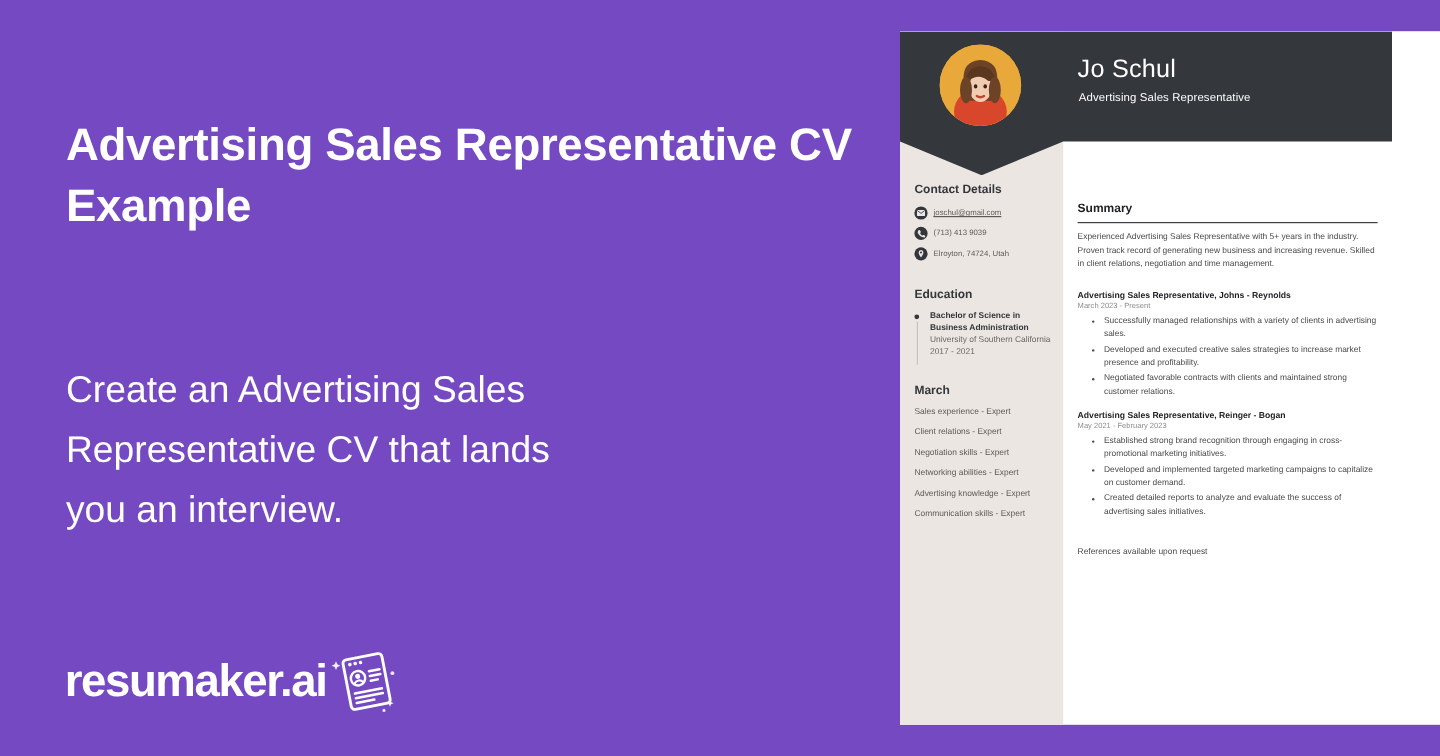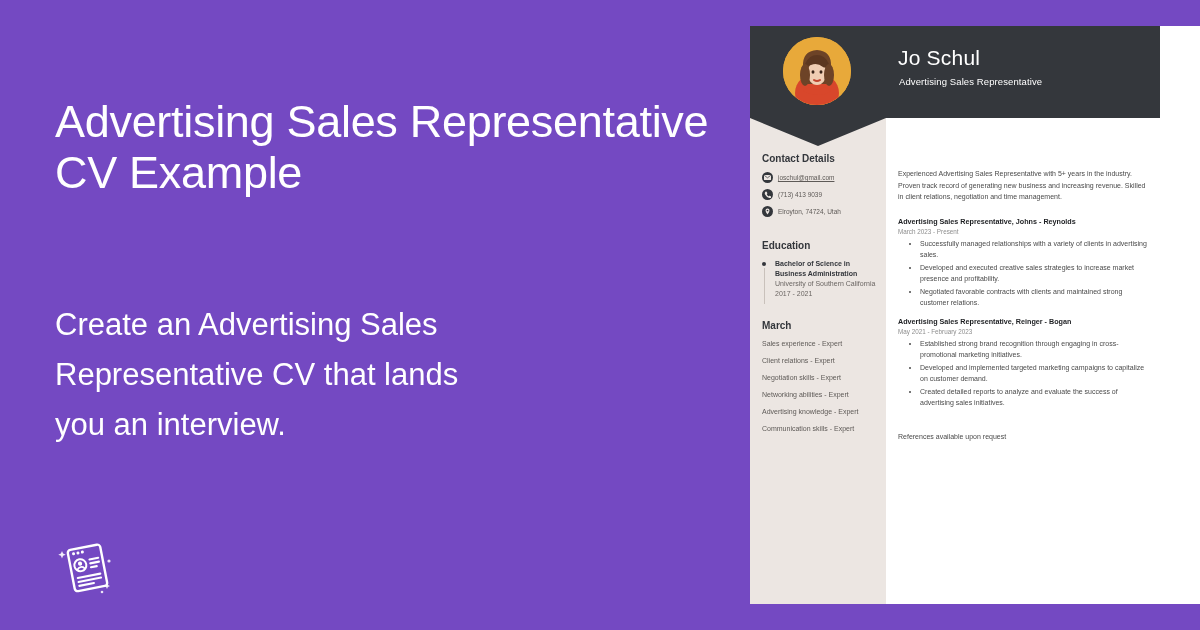--- a/index.html
+++ b/index.html
@@ -27,23 +27,23 @@
     top: 0;
     width: 750px;
     height: 630px;
   }
   .promo-title {
     position: absolute;
     left: 55px;
     top: 96px;
     width: 660px;
     color: #ffffff;
-    font-size: 45px;
+    font-size: 38px;
     line-height: 51px;
-    font-weight: normal;
+    font-weight: bold;
     letter-spacing: -0.3px;
   }
   .promo-sub {
     position: absolute;
     left: 55px;
     top: 300px;
     width: 420px;
     color: #ffffff;
     font-size: 31px;
     line-height: 50px;
@@ -265,20 +265,21 @@
 </head>
 <body>
 
 <div class="canvas">
 
   <div class="promo">
     <div class="promo-title">Advertising Sales Representative CV Example</div>
     <div class="promo-sub">Create an Advertising Sales Representative CV that lands you an interview.</div>
 
     <div class="logo">
+      <span class="logo-word">resumaker.ai</span>
       <span class="logo-mark">
         <svg width="56" height="54" viewBox="0 0 56 54">
           <g transform="rotate(-11 30 27)">
             <rect x="14" y="6" width="33" height="42" rx="3" fill="none" stroke="#ffffff" stroke-width="2.4"></rect>
             <circle cx="24" cy="23" r="6" fill="none" stroke="#ffffff" stroke-width="2"></circle>
             <circle cx="24" cy="21.4" r="2.1" fill="#ffffff"></circle>
             <path d="M20.6 26.6a4.2 4.2 0 0 1 6.8 0" fill="none" stroke="#ffffff" stroke-width="1.8" stroke-linecap="round"></path>
             <rect x="33" y="18" width="11" height="2.1" rx="1" fill="#ffffff"></rect>
             <rect x="33" y="22" width="11" height="2.1" rx="1" fill="#ffffff"></rect>
             <rect x="33" y="26" width="8" height="2.1" rx="1" fill="#ffffff"></rect>
@@ -373,20 +374,21 @@
       <div class="skill-row">Sales experience - Expert</div>
       <div class="skill-row">Client relations - Expert</div>
       <div class="skill-row">Negotiation skills - Expert</div>
       <div class="skill-row">Networking abilities - Expert</div>
       <div class="skill-row">Advertising knowledge - Expert</div>
       <div class="skill-row">Communication skills - Expert</div>
     </div>
 
     <div class="main-body">
 
+      <div class="sec-h">Summary</div>
       <p class="summary-p">Experienced Advertising Sales Representative with 5+ years in the industry. Proven track record of generating new business and increasing revenue. Skilled in client relations, negotiation and time management.</p>
 
       <div class="sec-gap"></div>
 
 
       <div class="job">
         <div class="job-title">Advertising Sales Representative, Johns - Reynolds</div>
         <div class="job-date">March 2023 - Present</div>
         <ul class="job-ul">
           <li>Successfully managed relationships with a variety of clients in advertising sales.</li>

